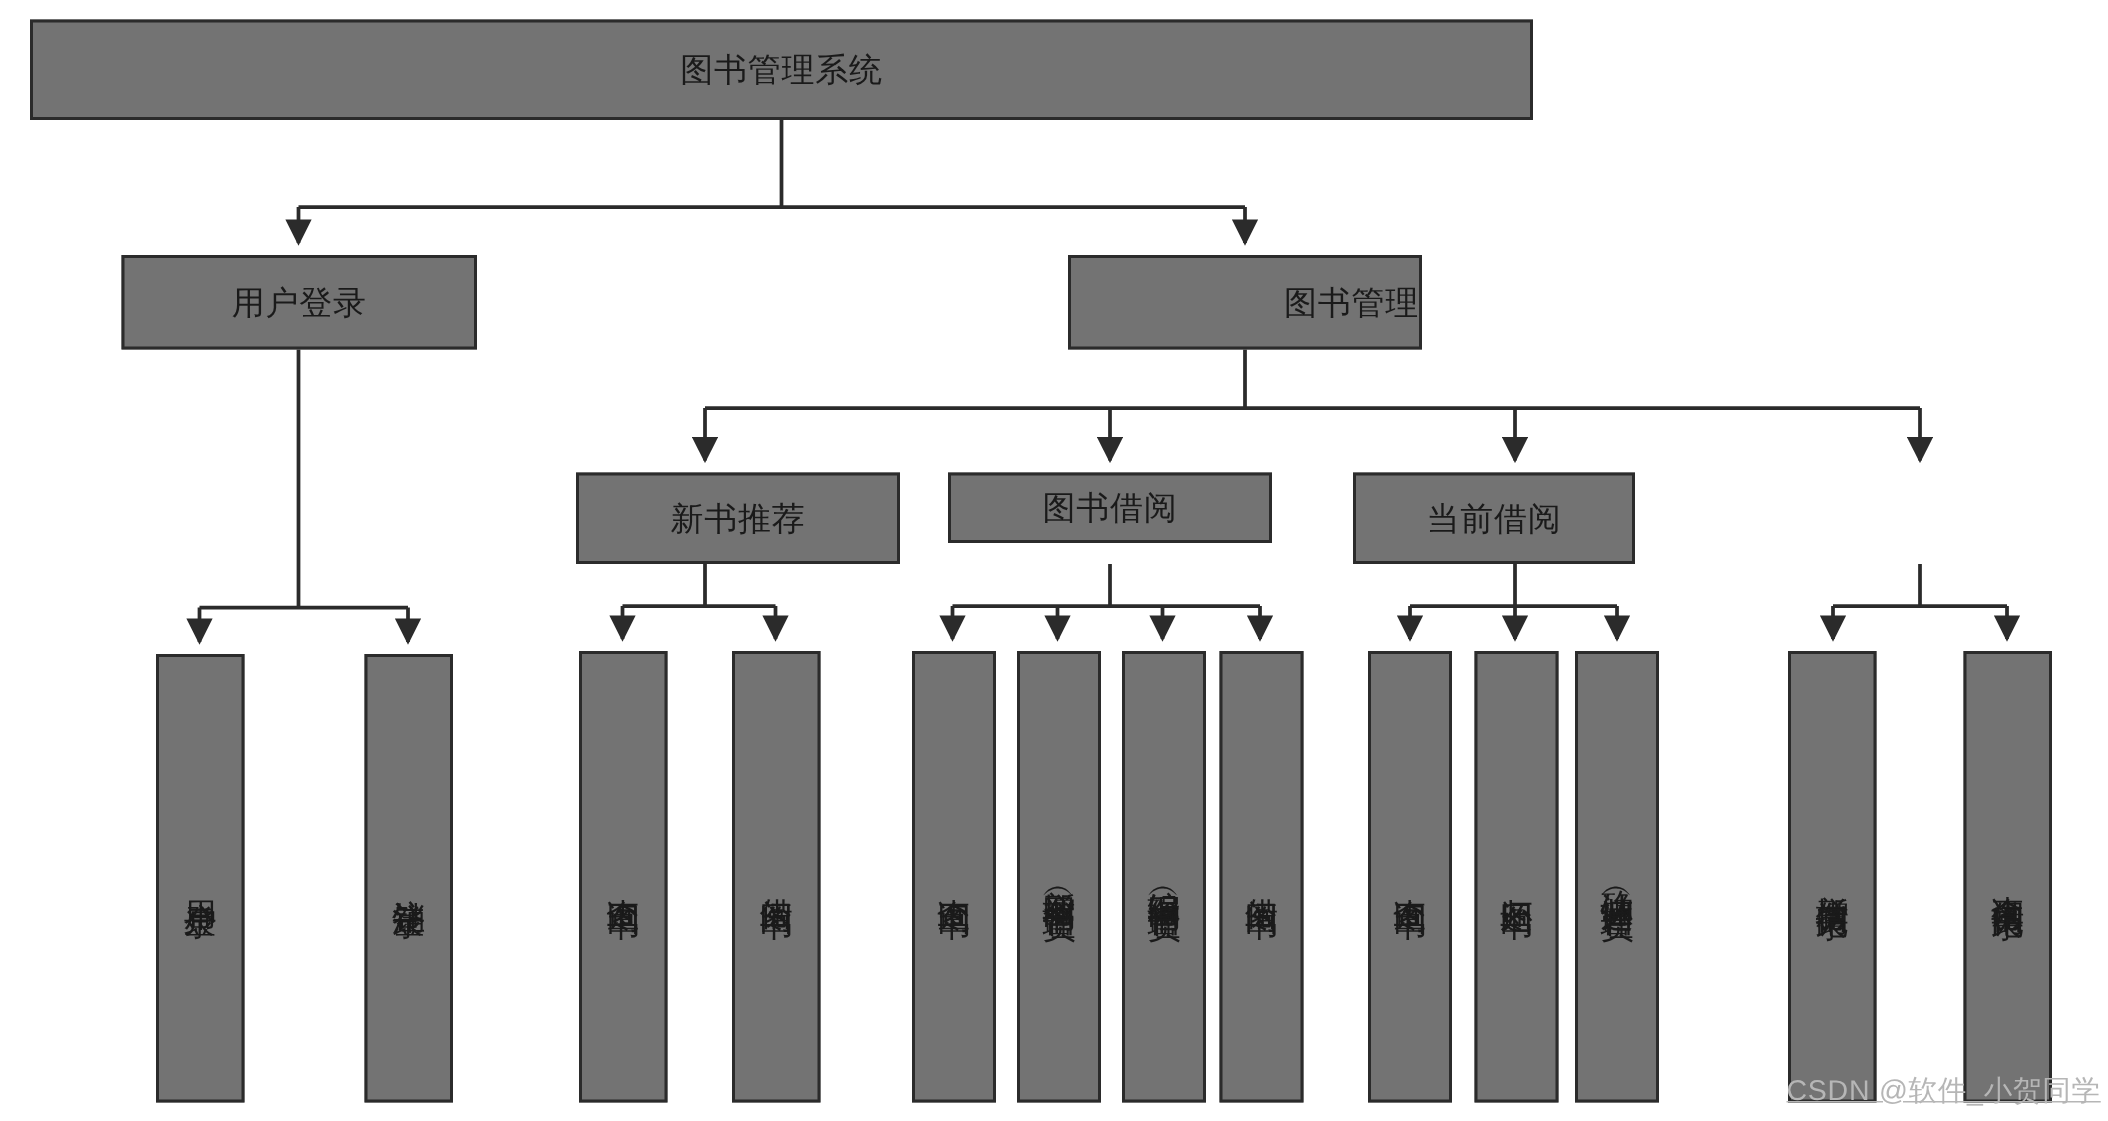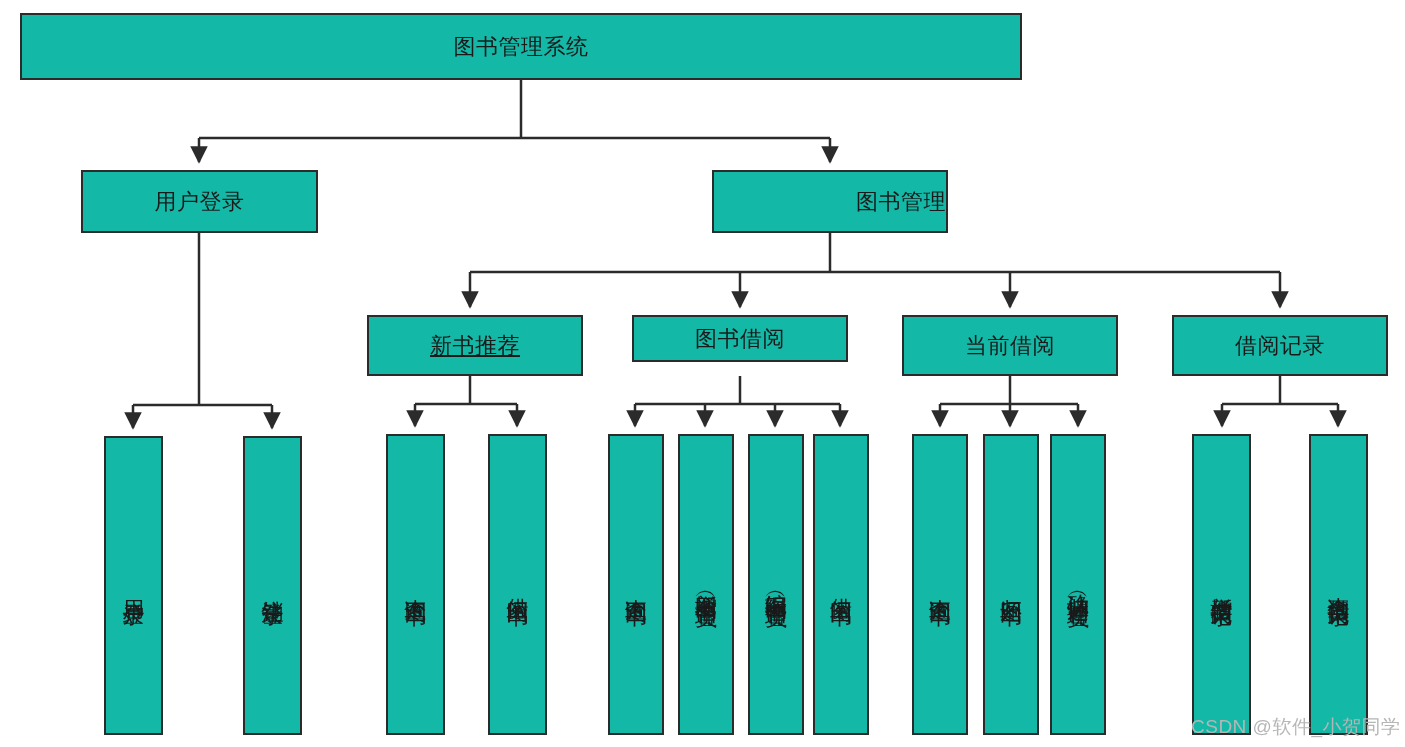--- a/index.html
+++ b/index.html
@@ -23,21 +23,21 @@
   svg#edges {
     position: absolute;
     left: 0;
     top: 0;
     width: 1405px;
     height: 747px;
   }
   .node {
     position: absolute;
     box-sizing: border-box;
-    background: #14b8a6;
+    background: #737373;
     border: 2.5px solid #2b2b2b;
     display: flex;
     align-items: center;
     justify-content: center;
     color: #1a1a1a;
   }
   .node-label {
     font-size: 22px;
     line-height: 1.18;
     letter-spacing: 0.5px;
@@ -56,20 +56,21 @@
     line-height: 1;
     max-height: 100%;
   }
   .watermark {
     position: absolute;
     font-size: 19px;
     color: #b6b6b6;
     white-space: nowrap;
     letter-spacing: 0.5px;
     pointer-events: none;
+    text-decoration: underline;
   }
 </style>
 </head>
 <body>
 
 <div id="diagram-root">
 
   <svg id="edges" viewBox="0 0 1405 747" xmlns="http://www.w3.org/2000/svg">
     <defs>
       <marker id="arrow" viewBox="0 0 10 10" refX="9" refY="5" markerWidth="7" markerHeight="7" orient="auto-start-reverse">
@@ -125,35 +126,32 @@
   </div>
 
   <div class="node" style="left:81px; top:170px; width:237px; height:63px;">
     <span class="node-label">用户登录</span>
   </div>
 
   <div class="node" style="left:712px; top:170px; width:236px; height:63px;justify-content:flex-end;">
     <span class="node-label">图书管理</span>
   </div>
 
-  <div class="node" style="left:367px; top:315px; width:216px; height:61px;text-decoration:underline;">
+  <div class="node" style="left:384px; top:315px; width:216px; height:61px;">
     <span class="node-label">新书推荐</span>
   </div>
 
   <div class="node" style="left:632px; top:315px; width:216px; height:47px;">
     <span class="node-label">图书借阅</span>
   </div>
 
-  <div class="node" style="left:902px; top:315px; width:216px; height:61px;">
+  <div class="node" style="left:902px; top:315px; width:188px; height:61px;">
     <span class="node-label">当前借阅</span>
   </div>
 
-  <div class="node" style="left:1172px; top:315px; width:216px; height:61px;">
-    <span class="node-label">借阅记录</span>
-  </div>
 
   <div class="node vertical" style="left:104px; top:436px; width:59px; height:299px;">
     <span class="node-label">用户登录</span>
   </div>
 
   <div class="node vertical" style="left:243px; top:436px; width:59px; height:299px;">
     <span class="node-label">注销登录</span>
   </div>
 
   <div class="node vertical" style="left:386px; top:434px; width:59px; height:301px;">

